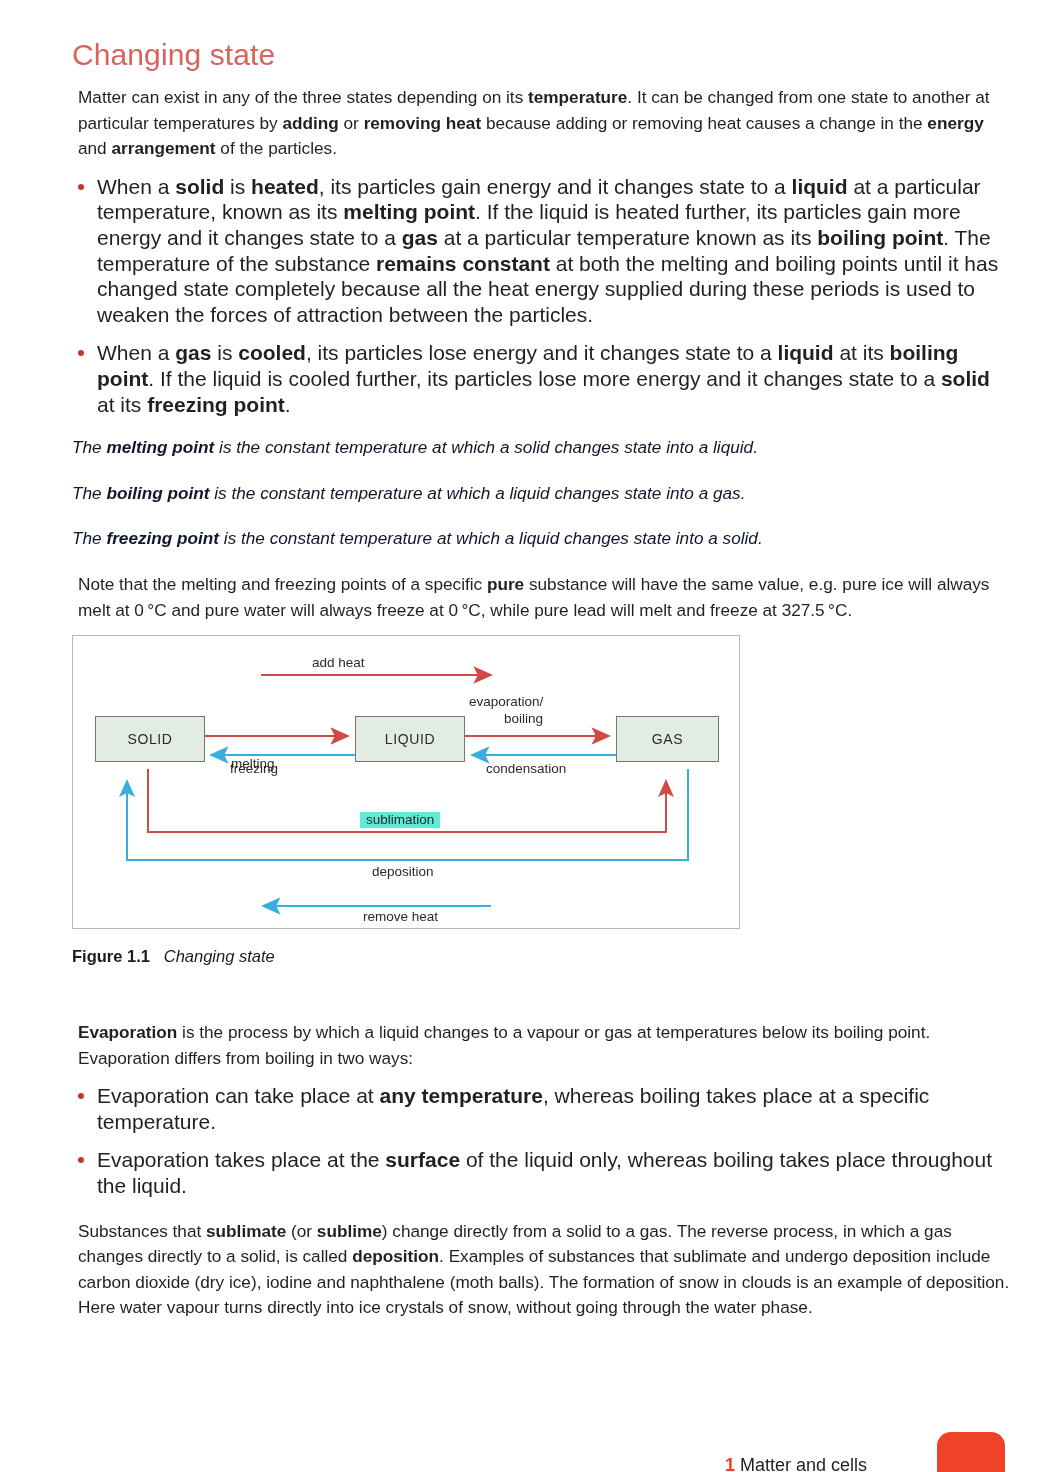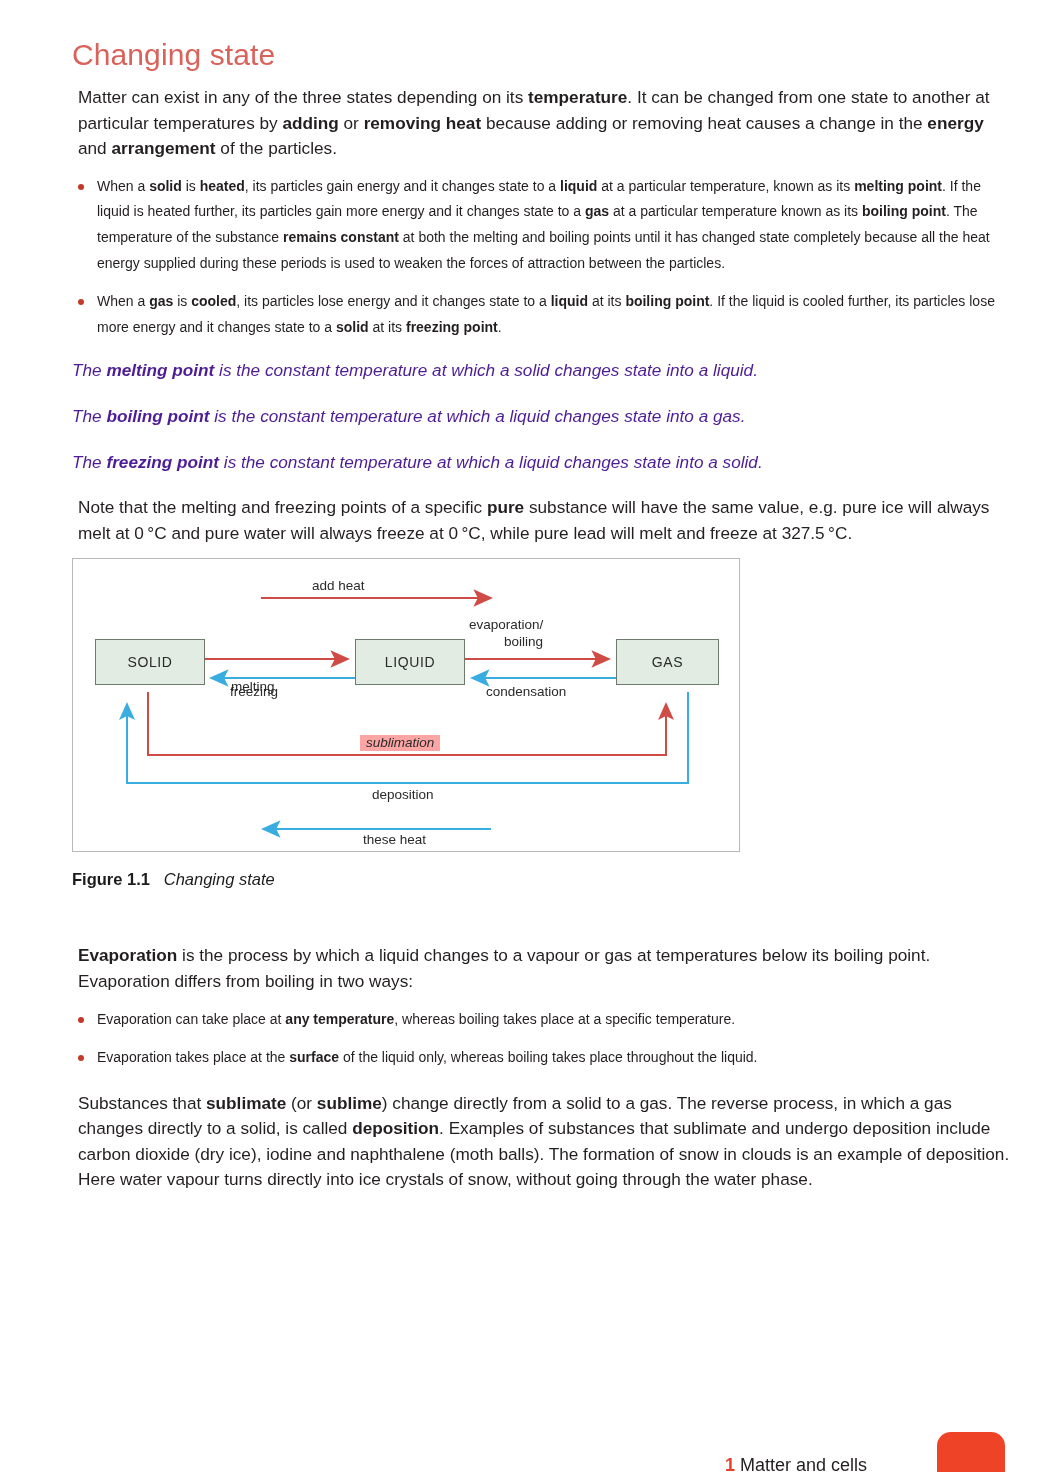--- a/index.html
+++ b/index.html
@@ -47,41 +47,41 @@
   }
   p.body-text b { font-weight: 700; }
 
   ul.bullets {
     list-style: none;
     margin: 0 0 10px 0;
     padding: 0;
   }
   ul.bullets li {
     position: relative;
-    font-size: 14px;
+    font-size: 21px;
     line-height: 25.6px;
     color: #231f20;
     padding-left: 25px;
     margin-bottom: 13px;
   }
   ul.bullets li:last-child { margin-bottom: 0; }
   ul.bullets li::before {
     content: "";
     position: absolute;
     left: 6px;
     top: 10px;
     width: 6px;
     height: 6px;
     border-radius: 50%;
     background: #c0392b;
   }
   ul.bullets li b { font-weight: 700; }
 
   p.definition {
-    color: #4c1d95;
+    color: #0f172a;
     font-style: italic;
     font-size: 17.2px;
     line-height: 25.6px;
     margin: 0 0 20px 0;
   }
   p.definition b { font-weight: 700; font-style: italic; }
 
   .spacer-sm { height: 8px; }
 
   
@@ -216,24 +216,24 @@
 
       <div class="dlabel" style="left:239px; top:19px;">add heat</div>
 
       <div class="dlabel" style="left:158px; top:80px;margin-top:40px;">melting</div>
       <div class="dlabel" style="left:157px; top:125px;">freezing</div>
 
       <div class="dlabel" style="left:396px; top:58px;">evaporation/</div>
       <div class="dlabel" style="left:431px; top:75px;">boiling</div>
       <div class="dlabel" style="left:413px; top:125px;">condensation</div>
 
-      <div class="dlabel" style="left:287px; top:176px; background:#fca5a5; padding:0 6px;font-style:italic;">sublimation</div>
+      <div class="dlabel" style="left:287px; top:176px; background:#5eead4; padding:0 6px;">sublimation</div>
       <div class="dlabel" style="left:293px; top:228px; background:#fff; padding:0 6px;">deposition</div>
 
-      <div class="dlabel" style="left:290px; top:273px;">these heat</div>
+      <div class="dlabel" style="left:290px; top:273px;">remove heat</div>
     </div>
 
     <p class="caption">
       <span class="cap-lbl">Figure 1.1</span>
       <span>&nbsp;&nbsp;</span><span class="cap-txt">Changing state</span>
     </p>
 
     <div style="height:42px;"></div>
 
     <p class="body-text"><b>Evaporation</b><span> is the process by which a liquid changes to a vapour or gas at temperatures below its boiling point. Evaporation differs from boiling in two ways:</span></p>

